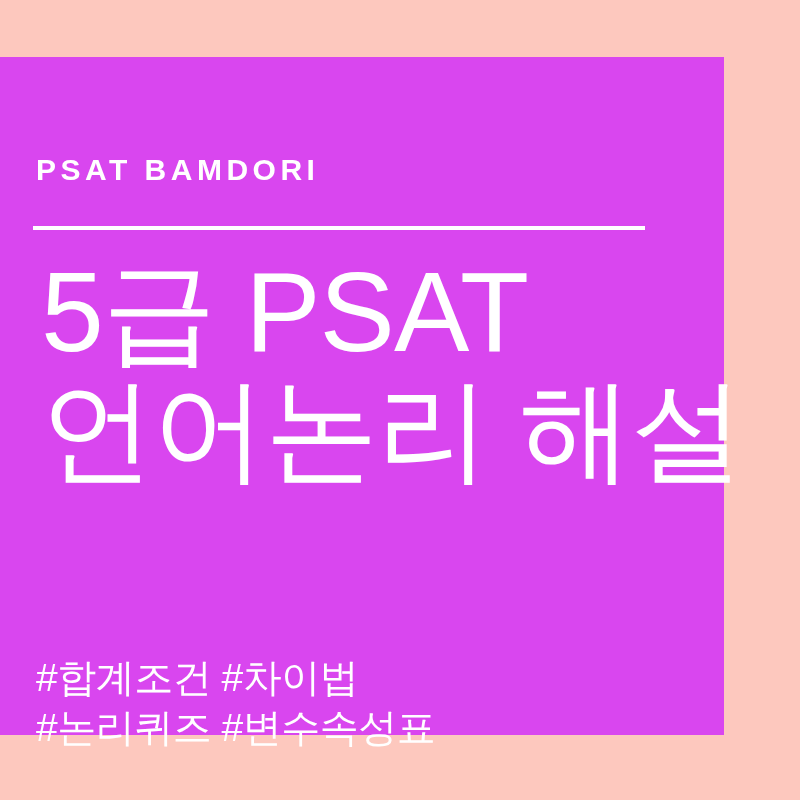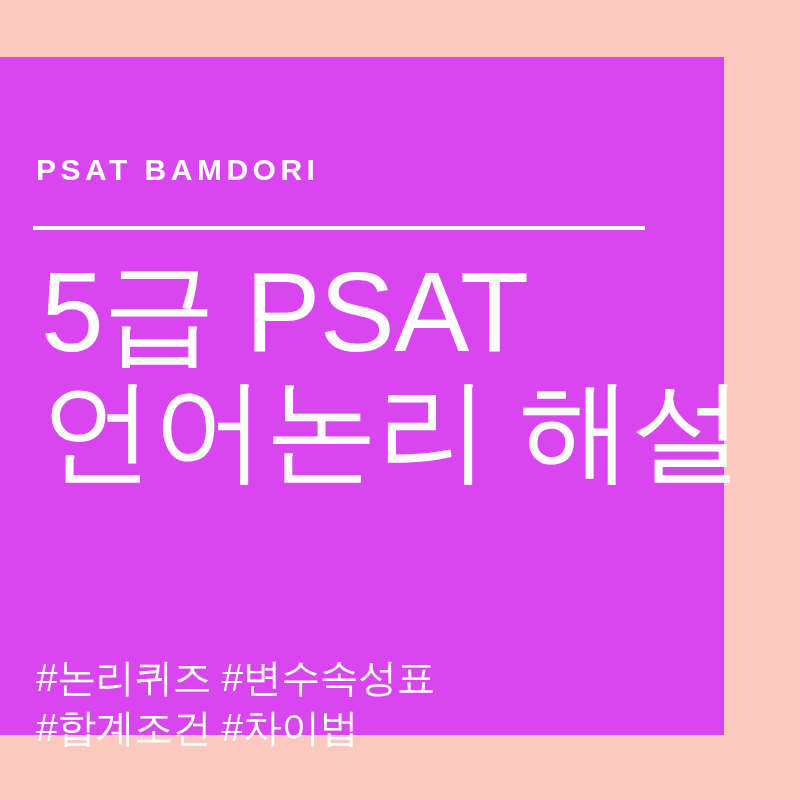--- a/index.html
+++ b/index.html
@@ -104,19 +104,19 @@
     <div class="brand">PSAT BAMDORI</div>
 
     <div class="rule"></div>
 
     <div class="title-block">
       <div class="title-line">5급 PSAT</div>
       <div class="title-line">언어논리 해설</div>
     </div>
 
     <div class="tags">
+      <span class="tag-line">#합계조건 #차이법</span>
       <span class="tag-line">#논리퀴즈 #변수속성표</span>
-      <span class="tag-line">#합계조건 #차이법</span>
     </div>
 
   </div>
 
 </div>
 
 </body></html>

